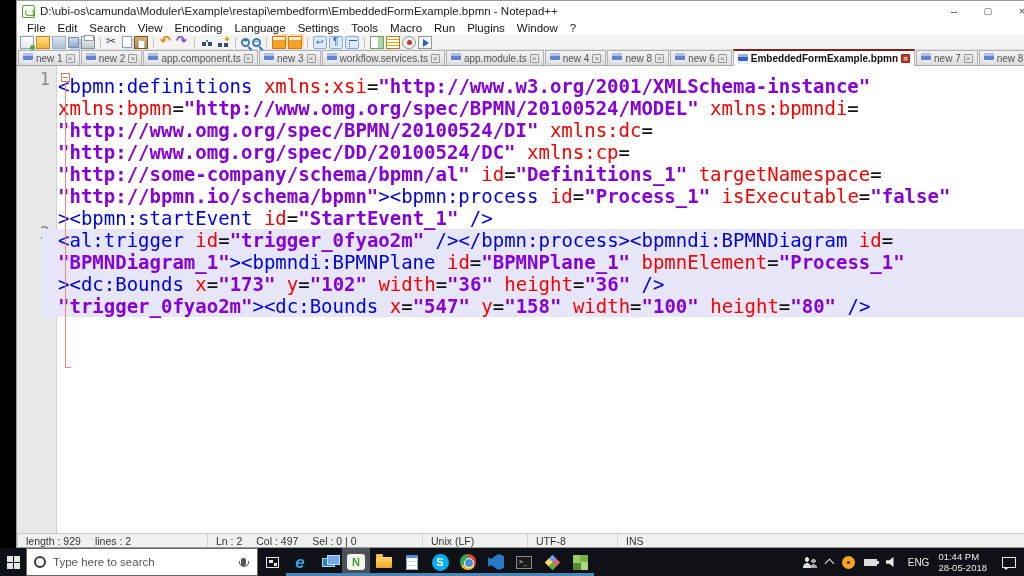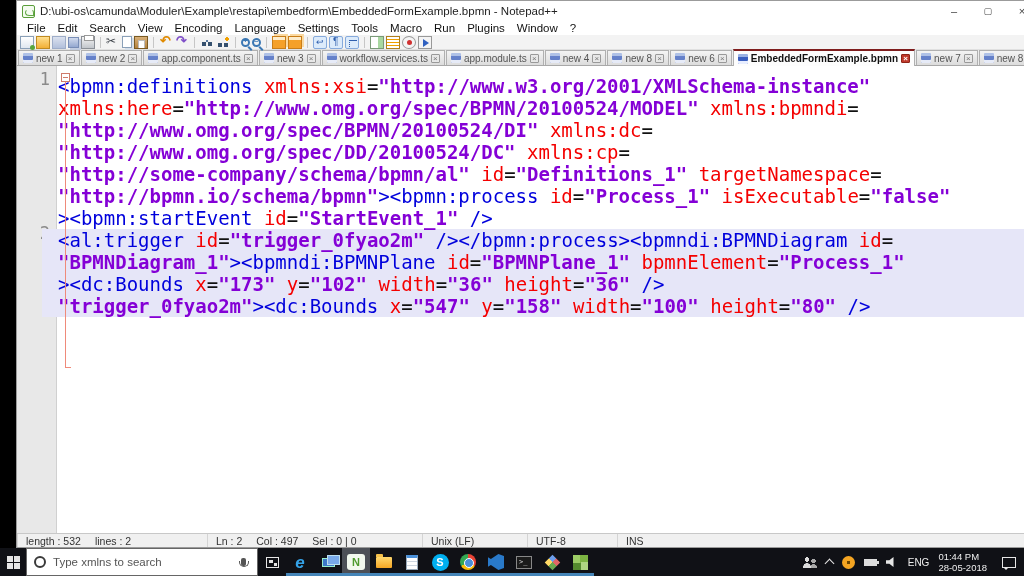--- a/index.html
+++ b/index.html
@@ -251,35 +251,35 @@
   <div class="editor">
     <div class="gutter" id="gutter">
         <span class="lnum" style="top: 2px;">1</span>
         <span class="lnum" style="top: 156px;">2</span>
       </div>
     <span class="fold-box"></span>
     <span class="fold-line"></span>
     <span class="fold-corner"></span>
     <div class="code" id="code">
         <div class="crow"><span class="tk-t">&lt;bpmn:definitions</span><span class="tk-e"> </span><span class="tk-a">xmlns:xsi</span><span class="tk-e">=</span><span class="tk-v">"http://www.w3.org/2001/XMLSchema-instance"</span></div>
-        <div class="crow"><span class="tk-a">xmlns:here</span><span class="tk-e">=</span><span class="tk-v">"http://www.omg.org/spec/BPMN/20100524/MODEL"</span><span class="tk-e"> </span><span class="tk-a">xmlns:bpmndi</span><span class="tk-e">=</span></div>
+        <div class="crow"><span class="tk-a">xmlns:bpmn</span><span class="tk-e">=</span><span class="tk-v">"http://www.omg.org/spec/BPMN/20100524/MODEL"</span><span class="tk-e"> </span><span class="tk-a">xmlns:bpmndi</span><span class="tk-e">=</span></div>
         <div class="crow"><span class="tk-v">"http://www.omg.org/spec/BPMN/20100524/DI"</span><span class="tk-e"> </span><span class="tk-a">xmlns:dc</span><span class="tk-e">=</span></div>
         <div class="crow"><span class="tk-v">"http://www.omg.org/spec/DD/20100524/DC"</span><span class="tk-e"> </span><span class="tk-a">xmlns:cp</span><span class="tk-e">=</span></div>
         <div class="crow"><span class="tk-v">"http://some-company/schema/bpmn/al"</span><span class="tk-e"> </span><span class="tk-a">id</span><span class="tk-e">=</span><span class="tk-v">"Definitions_1"</span><span class="tk-e"> </span><span class="tk-a">targetNamespace</span><span class="tk-e">=</span></div>
         <div class="crow"><span class="tk-v">"http://bpmn.io/schema/bpmn"</span><span class="tk-t">&gt;&lt;bpmn:process</span><span class="tk-e"> </span><span class="tk-a">id</span><span class="tk-e">=</span><span class="tk-v">"Process_1"</span><span class="tk-e"> </span><span class="tk-a">isExecutable</span><span class="tk-e">=</span><span class="tk-v">"false"</span></div>
         <div class="crow"><span class="tk-t">&gt;&lt;bpmn:startEvent</span><span class="tk-e"> </span><span class="tk-a">id</span><span class="tk-e">=</span><span class="tk-v">"StartEvent_1"</span><span class="tk-t"> /&gt;</span></div>
         <div class="crow hl"><span class="tk-t">&lt;al:trigger</span><span class="tk-e"> </span><span class="tk-a">id</span><span class="tk-e">=</span><span class="tk-v">"trigger_0fyao2m"</span><span class="tk-t"> /&gt;&lt;/bpmn:process&gt;&lt;bpmndi:BPMNDiagram</span><span class="tk-e"> </span><span class="tk-a">id</span><span class="tk-e">=</span></div>
         <div class="crow hl"><span class="tk-v">"BPMNDiagram_1"</span><span class="tk-t">&gt;&lt;bpmndi:BPMNPlane</span><span class="tk-e"> </span><span class="tk-a">id</span><span class="tk-e">=</span><span class="tk-v">"BPMNPlane_1"</span><span class="tk-e"> </span><span class="tk-a">bpmnElement</span><span class="tk-e">=</span><span class="tk-v">"Process_1"</span></div>
         <div class="crow hl"><span class="tk-t">&gt;&lt;dc:Bounds</span><span class="tk-e"> </span><span class="tk-a">x</span><span class="tk-e">=</span><span class="tk-v">"173"</span><span class="tk-e"> </span><span class="tk-a">y</span><span class="tk-e">=</span><span class="tk-v">"102"</span><span class="tk-e"> </span><span class="tk-a">width</span><span class="tk-e">=</span><span class="tk-v">"36"</span><span class="tk-e"> </span><span class="tk-a">height</span><span class="tk-e">=</span><span class="tk-v">"36"</span><span class="tk-t"> /&gt;</span></div>
         <div class="crow hl"><span class="tk-v">"trigger_0fyao2m"</span><span class="tk-t">&gt;&lt;dc:Bounds</span><span class="tk-e"> </span><span class="tk-a">x</span><span class="tk-e">=</span><span class="tk-v">"547"</span><span class="tk-e"> </span><span class="tk-a">y</span><span class="tk-e">=</span><span class="tk-v">"158"</span><span class="tk-e"> </span><span class="tk-a">width</span><span class="tk-e">=</span><span class="tk-v">"100"</span><span class="tk-e"> </span><span class="tk-a">height</span><span class="tk-e">=</span><span class="tk-v">"80"</span><span class="tk-t"> /&gt;</span></div>
       </div>
   </div>
   <div class="statusbar">
     <div class="sb-sec sb-len">
-      <span>length : 532</span>
+      <span>length : 929</span>
       <span>lines : 2</span>
     </div>
     <div class="sb-sec sb-pos">
       <span>Ln : 2</span>
       <span>Col : 497</span>
       <span>Sel : 0 | 0</span>
     </div>
     <div class="sb-sec sb-eol">
         <span>Unix (LF)</span>
       </div>
@@ -291,21 +291,21 @@
       </div>
   </div>
 </div>
 
 <div class="taskbar">
   <div class="start">
       <span class="win-logo"></span>
     </div>
   <div class="search-box">
     <span class="cortana-ring"></span>
-    <span class="search-text">Type xmlns to search</span>
+    <span class="search-text">Type here to search</span>
     <span class="mic"></span>
   </div>
   <div class="app no-underline">
       <span class="a-task-view"></span>
     </div>
   <div class="apps" id="apps">
       <div class="app">
         <span class="a-edge">e</span>
       </div>
       <div class="app">

